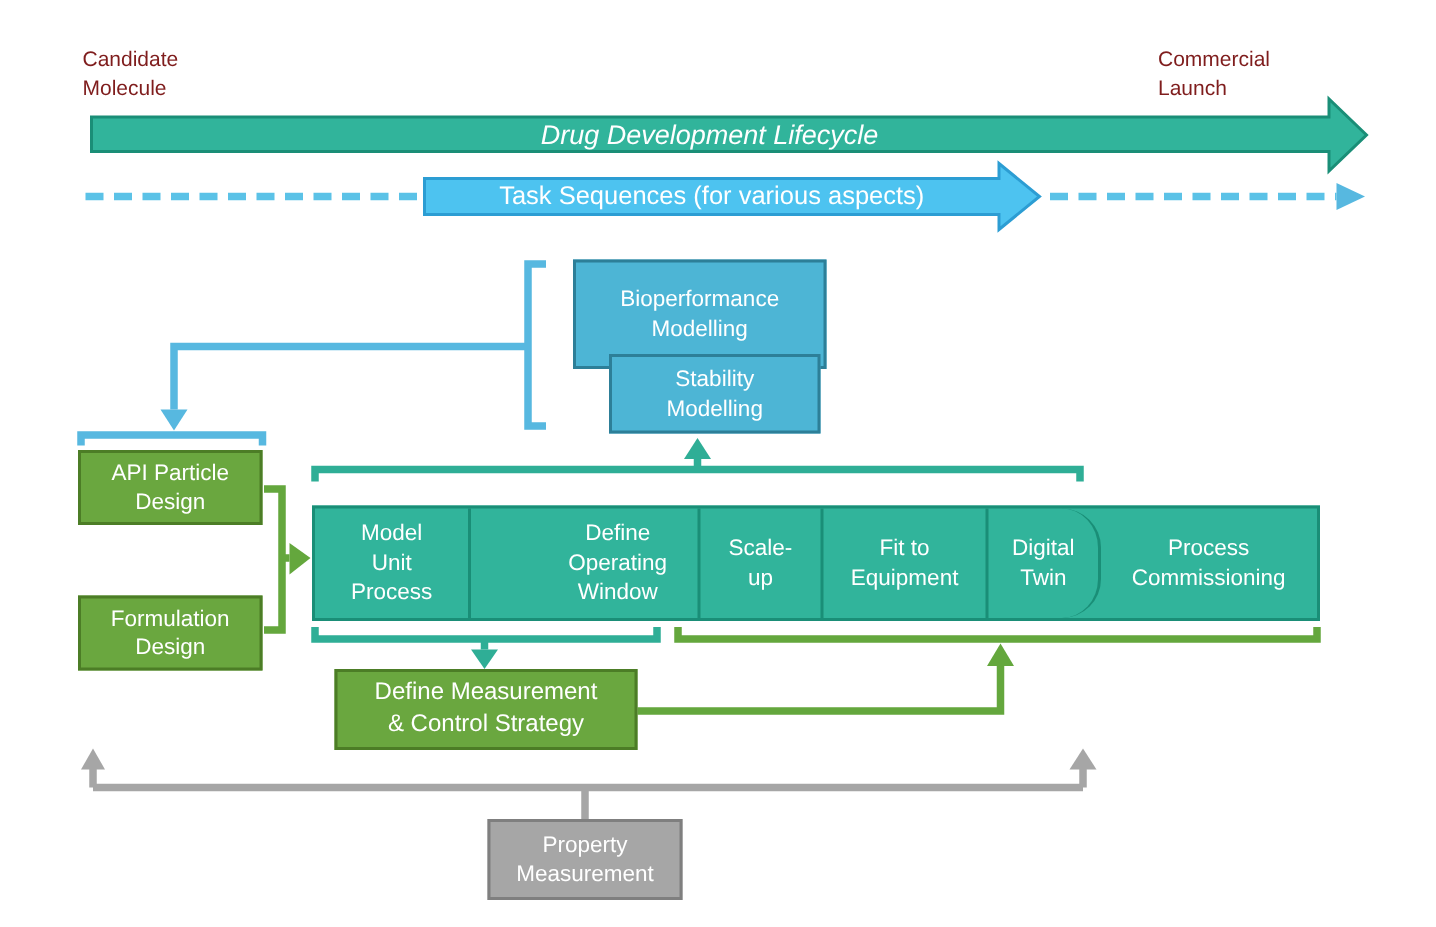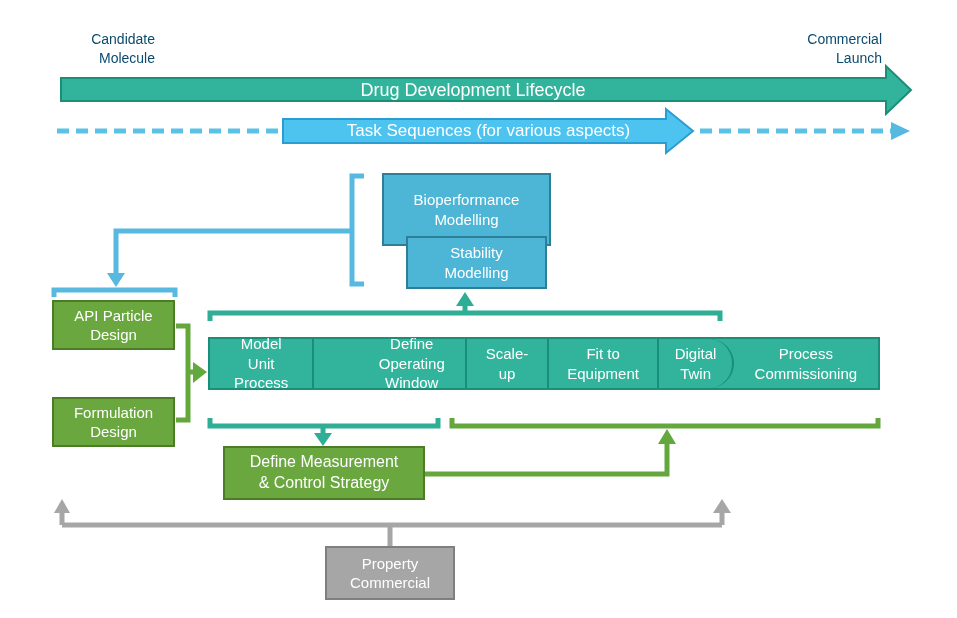--- a/index.html
+++ b/index.html
@@ -18,38 +18,38 @@
   .c-teal{stroke:var(--teal-line);}
   .c-green{stroke:var(--green-line);}
   .c-gray{stroke:var(--gray-line);}
   .h-blue{fill:var(--blue-line);stroke:none;}
   .h-teal{fill:var(--teal-line);stroke:none;}
   .h-green{fill:var(--green-line);stroke:none;}
   .h-gray{fill:var(--gray-line);stroke:none;}
   .dashline{stroke:var(--dash);stroke-width:5;stroke-dasharray:12 7;fill:none;}
   .lifecycle-poly{fill:var(--teal-fill);stroke:var(--teal-border);stroke-width:2;}
   .task-poly{fill:var(--sky-fill);stroke:var(--sky-border);stroke-width:2;}
-  .endpoint-label{position:absolute;color:#0c4a6e;font-size:14px;line-height:1.35;
-    text-align:right;white-space:pre-line;}
+  .endpoint-label{position:absolute;color:#7f1d1d;font-size:14px;line-height:1.35;
+    text-align:left;white-space:pre-line;}
   .arrow-label{position:absolute;color:#ffffff;text-align:center;white-space:nowrap;}
-  .lbl-lifecycle{left:60px;top:78px;width:826px;height:24px;line-height:24px;font-size:18px;}
-  .lbl-task{left:283px;top:119px;width:383px;height:24px;line-height:24px;font-size:17px;padding-left:14px;}
+  .lbl-lifecycle{left:60px;top:78px;width:826px;height:24px;line-height:24px;font-size:18px;font-style:italic;}
+  .lbl-task{left:283px;top:119px;width:383px;height:24px;line-height:24px;font-size:17px;}
   .box{position:absolute;box-sizing:border-box;border:2px solid;display:flex;align-items:center;
     justify-content:center;text-align:center;color:#ffffff;white-space:pre-line;
     font-size:15px;line-height:1.3;}
   .box-blue{background:var(--blue-fill);border-color:var(--blue-border);}
   .box-green{background:var(--green-fill);border-color:var(--green-border);}
   .box-gray{background:var(--gray-fill);border-color:var(--gray-border);}
   .b-bioperf{left:382px;top:173px;width:169px;height:73px;}
   .b-stability{left:406px;top:236px;width:141px;height:53px;}
   .b-api{left:52px;top:300px;width:123px;height:50px;}
   .b-formulation{left:52px;top:397px;width:123px;height:50px;}
   .b-strategy{left:223px;top:446px;width:202px;height:54px;font-size:16px;}
   .b-property{left:325px;top:546px;width:130px;height:54px;}
-  .process-row{position:absolute;left:208px;top:337px;width:672px;height:53px;display:flex;
+  .process-row{position:absolute;left:208px;top:337px;width:672px;height:77px;display:flex;
     box-sizing:border-box;border:2px solid var(--teal-border);background:var(--teal-fill);}
   .process-cell{display:flex;align-items:center;justify-content:center;text-align:center;
     color:#ffffff;white-space:pre-line;font-size:15px;line-height:1.3;box-sizing:border-box;
     border-right:2px solid var(--teal-border);}
   .process-cell:last-child{border-right:none;}
   .process-cell:nth-child(1){flex:112 1 0;}
   .process-cell:nth-child(2){flex:117 1 0;padding-left:44px;}
   .process-cell:nth-child(3){flex:87 1 0;}
   .process-cell:nth-child(4){flex:119 1 0;}
   .process-cell:nth-child(5){flex:79 1 0;border-radius:26px;}
@@ -127,15 +127,15 @@
     <div class="process-cell">Digital
 Twin</div>
     <div class="process-cell">Process
 Commissioning</div>
   </div>
 
   <div class="box box-green b-strategy">Define Measurement
 &amp; Control Strategy</div>
 
   <div class="box box-gray b-property">Property
-Commercial</div>
+Measurement</div>
 
 </div>
 
 </body></html>

